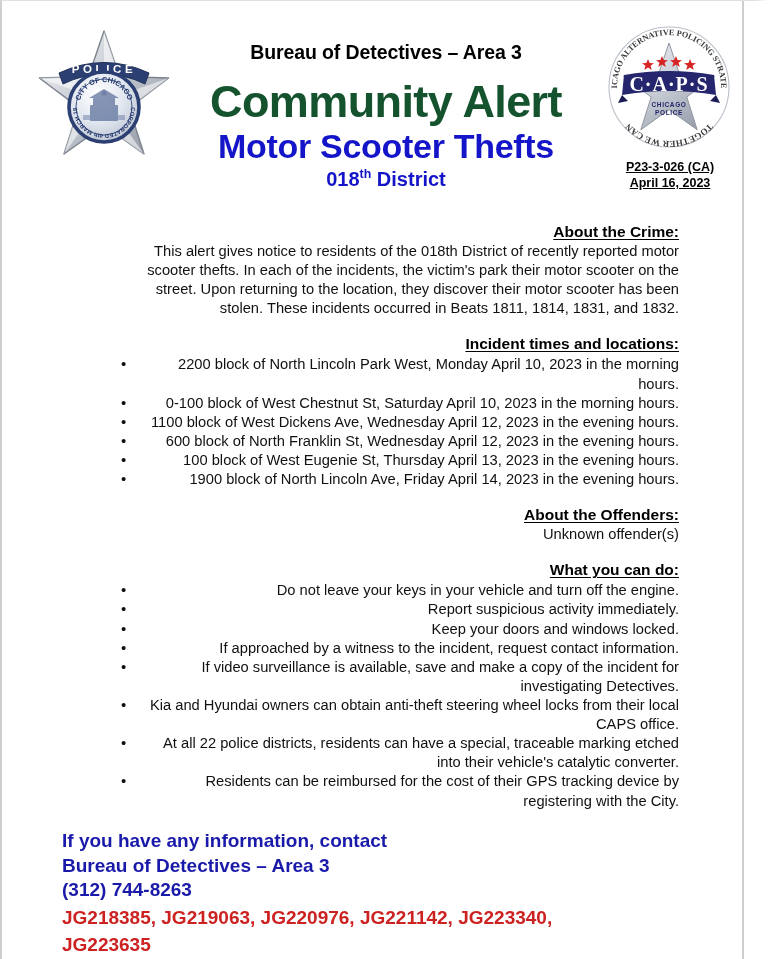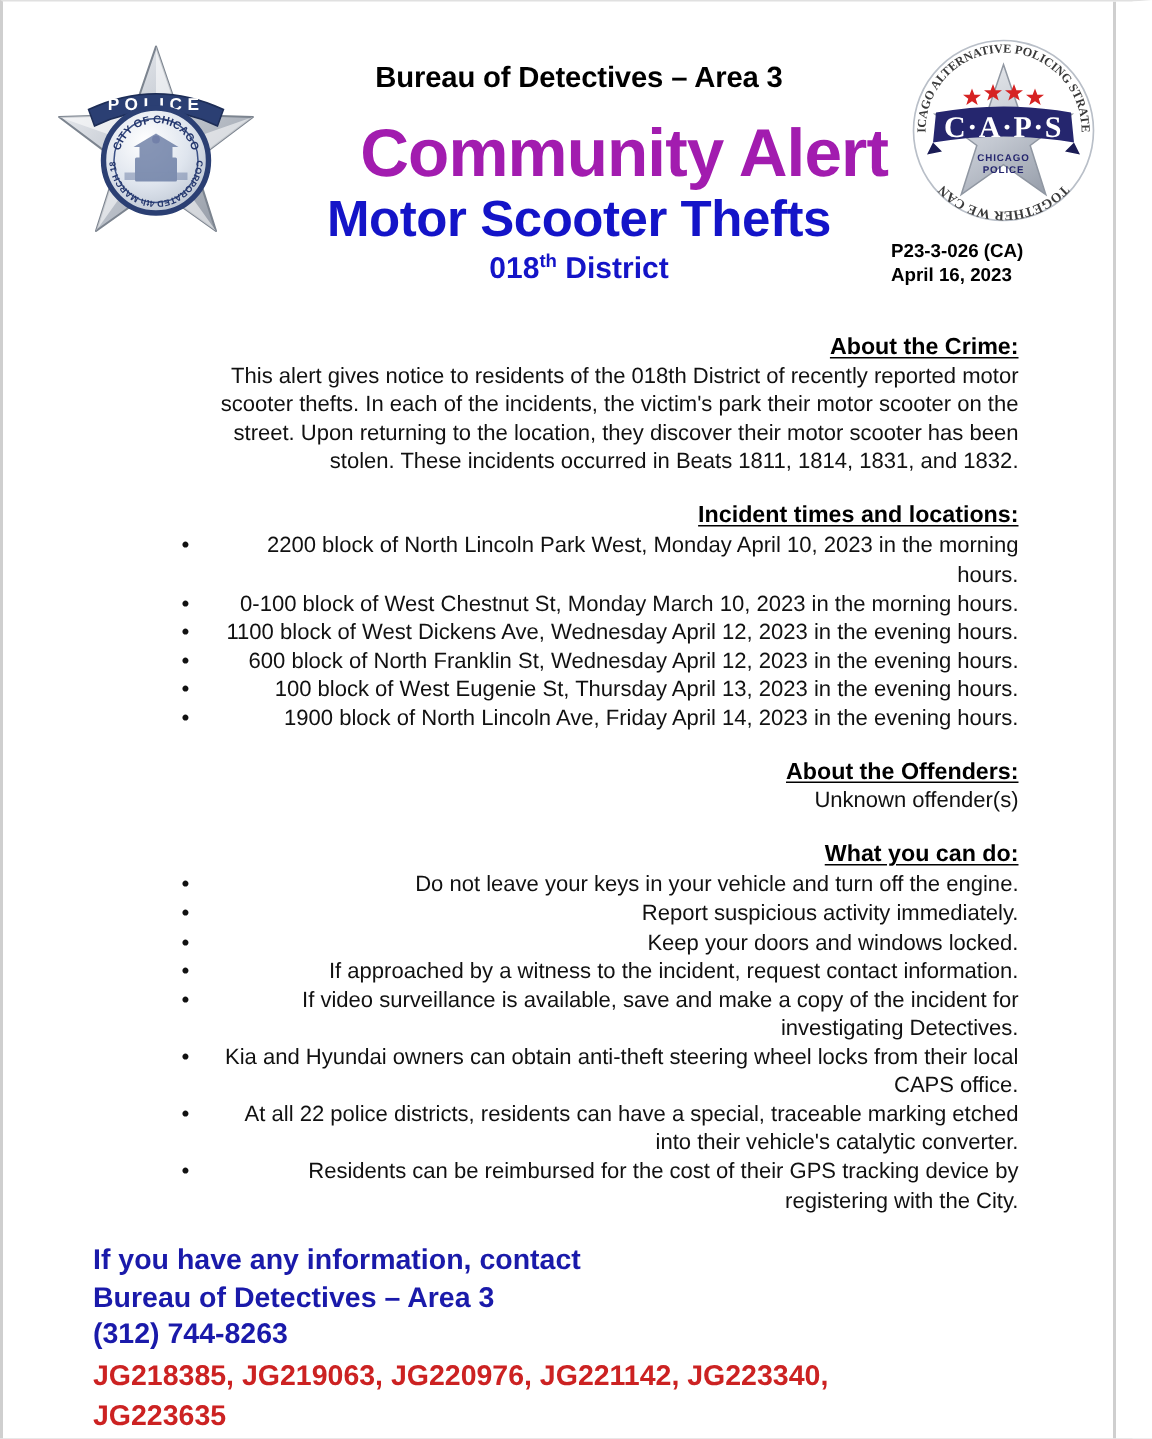--- a/index.html
+++ b/index.html
@@ -51,46 +51,47 @@
     left: 592px;
     top: 22px;
     width: 150px;
     height: 130px;
   }
   .alert-meta {
     position: absolute;
     left: 592px;
     top: 158px;
     width: 152px;
+    text-align: center;
     font-size: 12.5px;
     font-weight: bold;
     color: #000;
     line-height: 1.28;
+    text-decoration: underline;
   }
   .title-block {
     position: absolute;
     left: 178px;
     top: 40px;
     width: 412px;
     text-align: center;
   }
   .bureau-line {
     font-size: 19.5px;
     font-weight: bold;
     color: #000;
     letter-spacing: -0.1px;
   }
   .community-alert {
     font-size: 45px;
     font-weight: bold;
-    color: #a21caf;
+    color: #14532d;
     line-height: 1.05;
     margin-top: 14px;
     letter-spacing: -0.6px;
-    text-align: right;
   }
   .crime-title {
     font-size: 34px;
     font-weight: bold;
     color: #1414c8;
     line-height: 1.12;
     margin-top: 2px;
     letter-spacing: -0.3px;
   }
   .district-line {
@@ -281,21 +282,21 @@
   <div class="content">
 
     <div class="sec-head">About the Crime:</div>
     <p class="para">This alert gives notice to residents of the 018th District of recently reported motor scooter thefts. In each of the incidents, the victim's park their motor scooter on the street. Upon returning to the location, they discover their motor scooter has been stolen. These incidents occurred in Beats 1811, 1814, 1831, and 1832.</p>
 
     <div class="gap-sec"></div>
 
     <div class="sec-head">Incident times and locations:</div>
     <ul class="bullets">
       <li>2200 block of North Lincoln Park West, Monday April 10, 2023 in the morning hours.</li>
-      <li>0-100 block of West Chestnut St, Monday March 10, 2023 in the morning hours.</li>
+      <li>0-100 block of West Chestnut St, Saturday April 10, 2023 in the morning hours.</li>
       <li>1100 block of West Dickens Ave, Wednesday April 12, 2023 in the evening hours.</li>
       <li>600 block of North Franklin St, Wednesday April 12, 2023 in the evening hours.</li>
       <li>100 block of West Eugenie St, Thursday April 13, 2023 in the evening hours.</li>
       <li>1900 block of North Lincoln Ave, Friday April 14, 2023 in the evening hours.</li>
     </ul>
 
     <div class="gap-sec"></div>
 
     <div class="sec-head">About the Offenders:</div>
     <p class="para">Unknown offender(s)</p>

